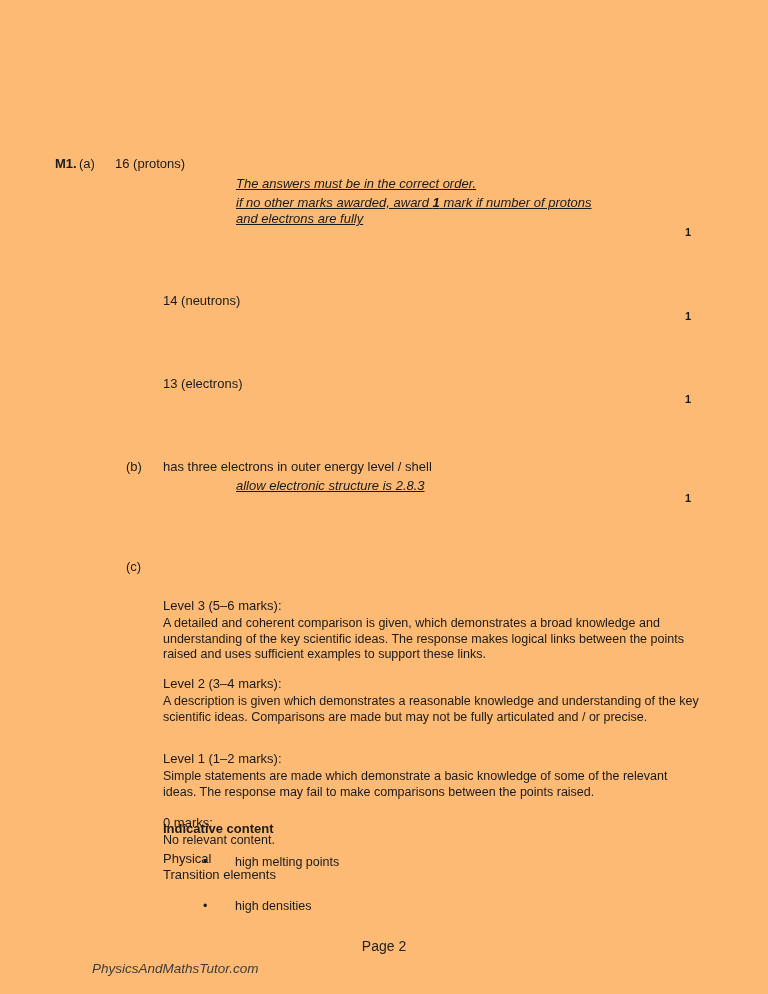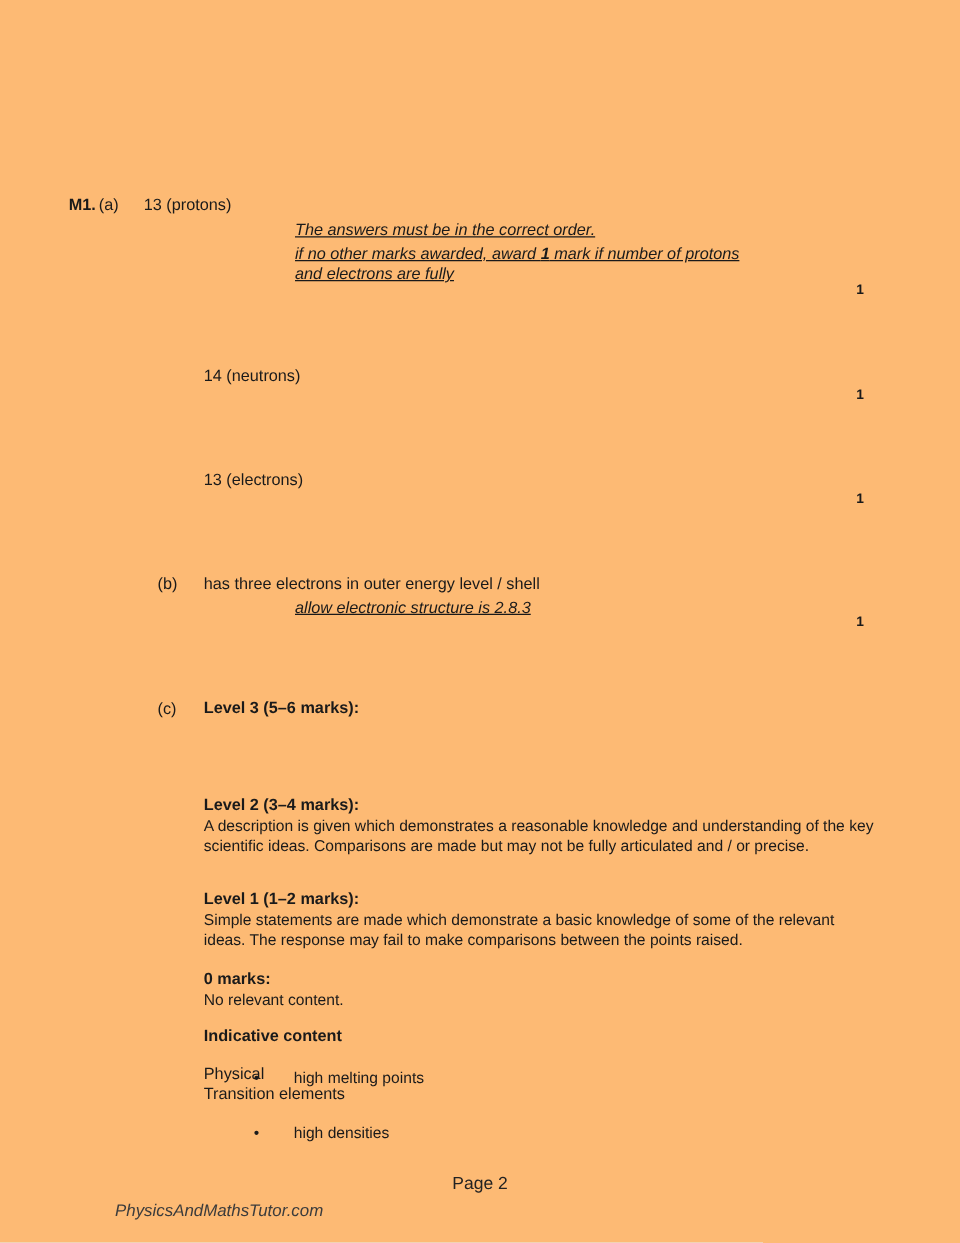--- a/index.html
+++ b/index.html
@@ -16,41 +16,41 @@
   .bold{font-weight:bold;}
   .italic{font-style:italic;text-decoration:underline;}
   .mark{
     position:absolute;left:676px;width:24px;
     text-align:center;font-size:11px;font-weight:bold;line-height:13px;
   }
   .block{
     position:absolute;left:163px;width:540px;
     font-size:12.5px;line-height:15.7px;white-space:normal;
   }
-  .block .heading{font-weight:bold;font-size:13px;line-height:16px;}
+  .block .heading{font-weight:normal;font-size:13px;line-height:16px;margin-top:40px;}
   .block .body{margin-top:2px;}
   .bullet-row{position:absolute;left:203px;font-size:12.5px;line-height:15.7px;white-space:nowrap;}
   .bullet-glyph{display:inline-block;width:32px;}
   .footer-page{
     position:absolute;left:0;right:0;top:938px;
     text-align:center;font-size:14px;line-height:17px;color:#222;
   }
   .watermark{
     position:absolute;left:92px;top:961px;
     font-size:13.5px;font-style:italic;color:#3c3c3c;white-space:nowrap;
   }
 </style>
 </head>
 <body>
 
 <div class="page">
 
   <span class="abs bold" style="left:55px;top:156px">M1.</span>
   <span class="abs" style="left:79px;top:156px">(a)</span>
-  <span class="abs" style="left:115px;top:156px">13 (protons)</span>
+  <span class="abs" style="left:115px;top:156px">16 (protons)</span>
 
   <div class="abs italic" style="left:236px;top:176px">The answers must be in the correct order.</div>
   <div class="abs italic" style="left:236px;top:195px">
     <span>if no other marks awarded, award </span><b>1</b><span> mark if number of protons</span>
   </div>
   <div class="abs italic" style="left:236px;top:211px">and electrons are fully</div>
 
   <div class="mark" style="top:226px">1</div>
 
   <span class="abs" style="left:163px;top:293px">14 (neutrons)</span>
@@ -61,20 +61,21 @@
 
   <span class="abs" style="left:126px;top:459px">(b)</span>
   <span class="abs" style="left:163px;top:459px">has three electrons in outer energy level / shell</span>
   <div class="abs italic" style="left:236px;top:478px">allow electronic structure is 2.8.3</div>
   <div class="mark" style="top:492px">1</div>
 
   <span class="abs" style="left:126px;top:559px">(c)</span>
 
   <div class="block" style="top:558px">
     <div class="heading">Level 3 (5–6 marks):</div>
+    <div class="body">A detailed and coherent comparison is given, which demonstrates a broad knowledge and understanding of the key scientific ideas. The response makes logical links between the points raised and uses sufficient examples to support these links.</div>
   </div>
 
   <div class="block" style="top:636px">
     <div class="heading">Level 2 (3–4 marks):</div>
     <div class="body">A description is given which demonstrates a reasonable knowledge and understanding of the key scientific ideas. Comparisons are made but may not be fully articulated and / or precise.</div>
   </div>
 
   <div class="block" style="top:711px">
     <div class="heading">Level 1 (1–2 marks):</div>
     <div class="body">Simple statements are made which demonstrate a basic knowledge of some of the relevant ideas. The response may fail to make comparisons between the points raised.</div>

